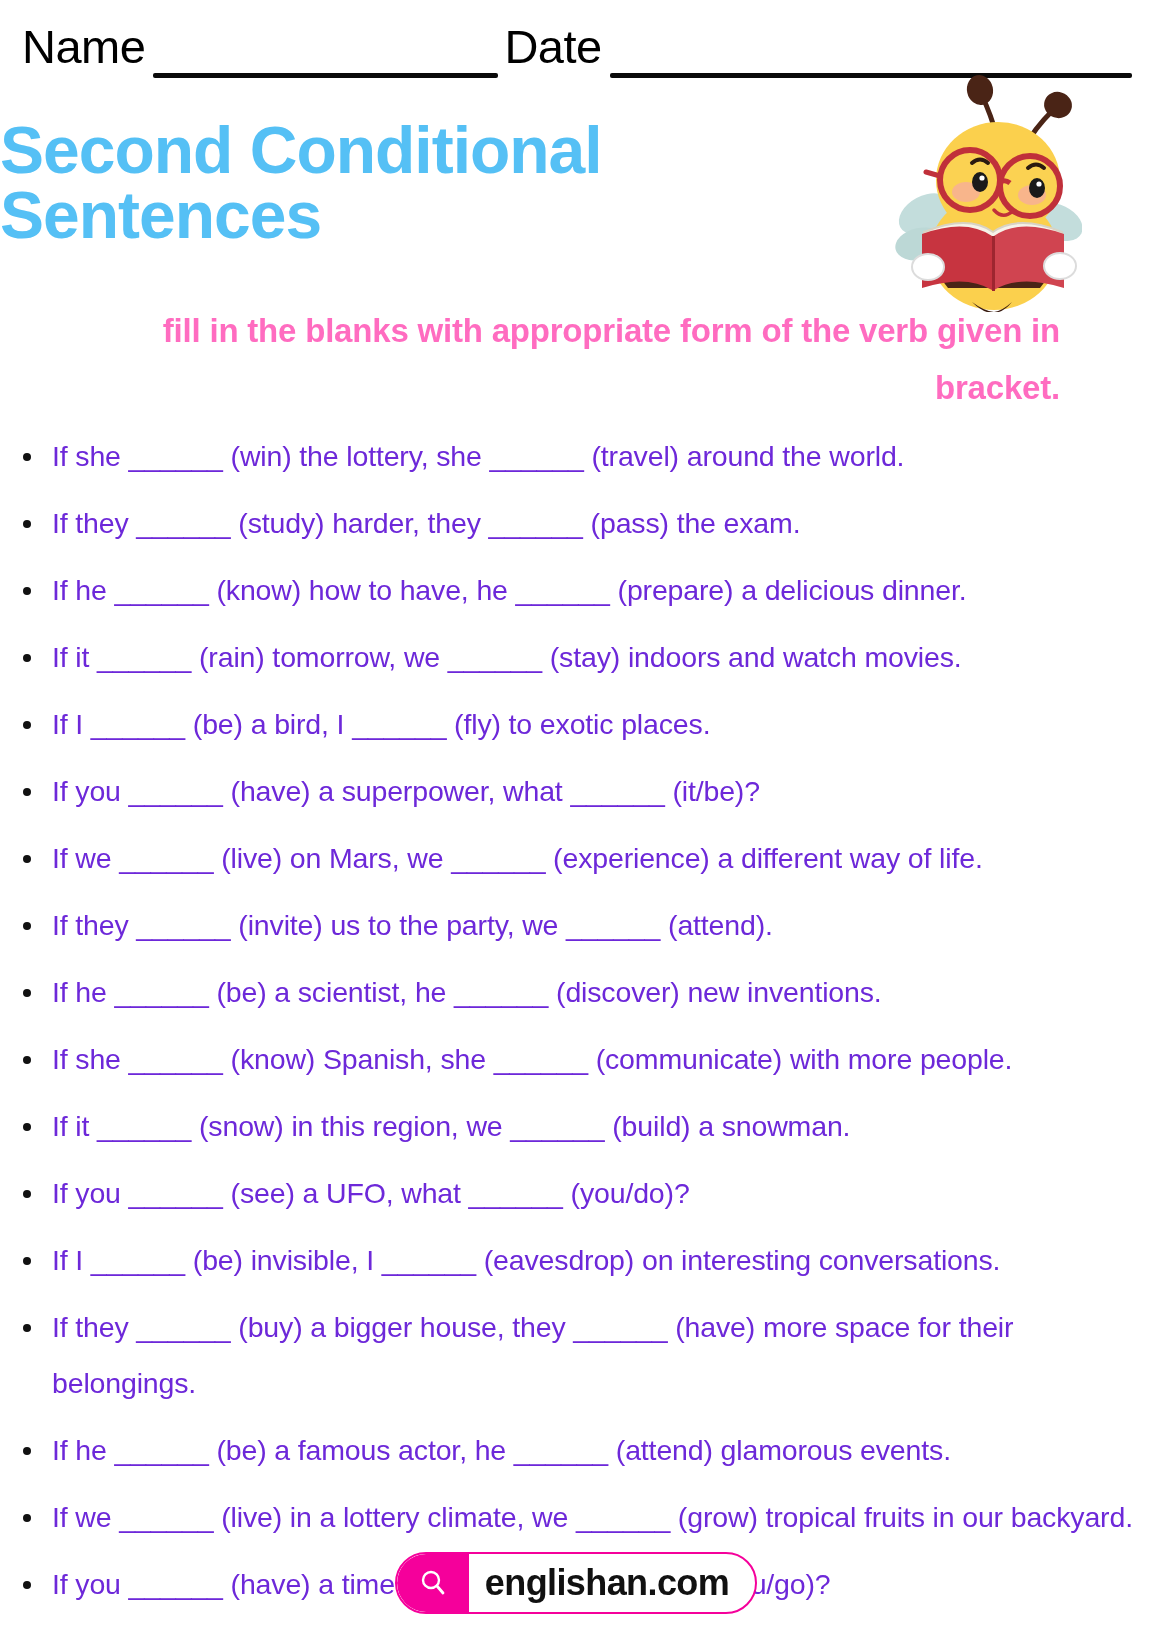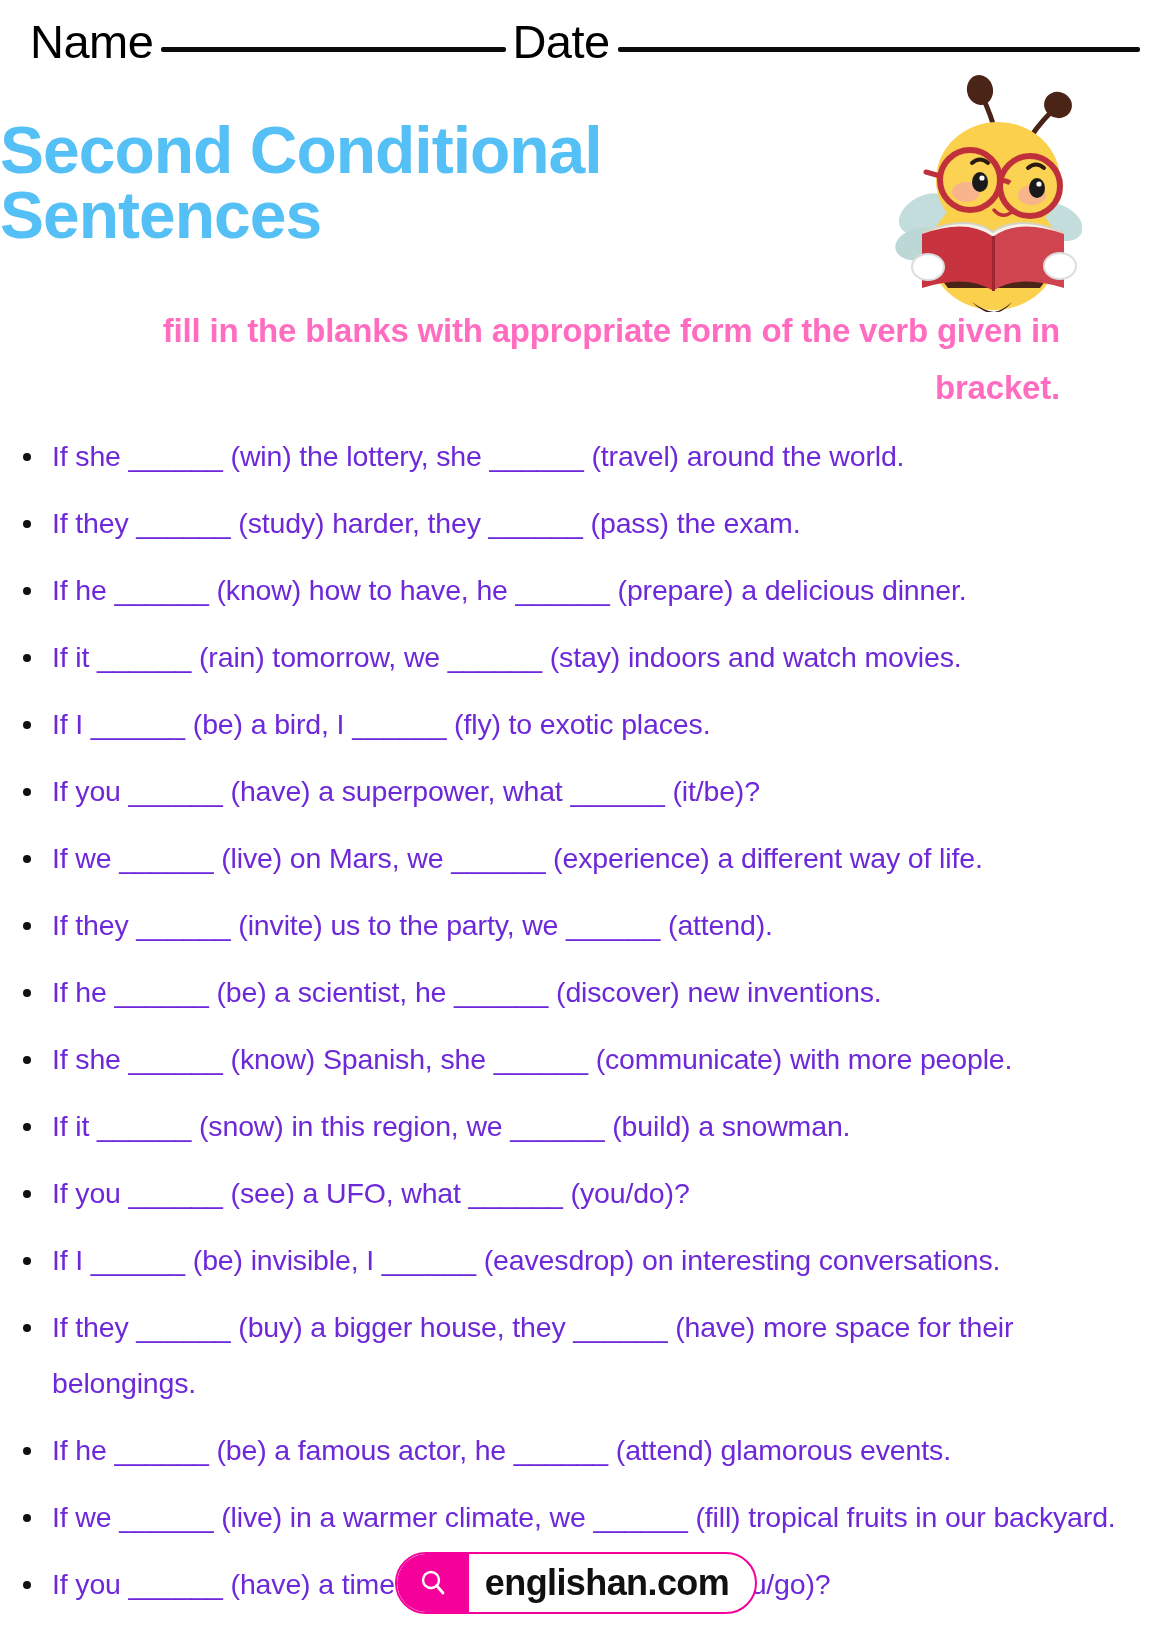--- a/index.html
+++ b/index.html
@@ -20,22 +20,21 @@
   }
 
   
   .header-row {
     position: absolute;
     top: 12px;
     left: 22px;
     width: 1110px;
     height: 58px;
     display: flex;
-    align-items: center;
-    margin-left: 8px;
+    align-items: flex-end;
   }
   .hdr-label {
     font-family: "Liberation Sans", sans-serif;
     font-size: 47px;
     font-weight: 400;
     color: #000000;
     letter-spacing: -0.5px;
     white-space: nowrap;
     line-height: 1;
   }
@@ -237,21 +236,21 @@
     <li class="qitem">If you ______ (have) a superpower, what ______ (it/be)?</li>
     <li class="qitem">If we ______ (live) on Mars, we ______ (experience) a different way of life.</li>
     <li class="qitem">If they ______ (invite) us to the party, we ______ (attend).</li>
     <li class="qitem">If he ______ (be) a scientist, he ______ (discover) new inventions.</li>
     <li class="qitem">If she ______ (know) Spanish, she ______ (communicate) with more people.</li>
     <li class="qitem">If it ______ (snow) in this region, we ______ (build) a snowman.</li>
     <li class="qitem">If you ______ (see) a UFO, what ______ (you/do)?</li>
     <li class="qitem">If I ______ (be) invisible, I ______ (eavesdrop) on interesting conversations.</li>
     <li class="qitem">If they ______ (buy) a bigger house, they ______ (have) more space for their belongings.</li>
     <li class="qitem">If he ______ (be) a famous actor, he ______ (attend) glamorous events.</li>
-    <li class="qitem">If we ______ (live) in a warmer climate, we ______ (fill) tropical fruits in our backyard.</li>
+    <li class="qitem">If we ______ (live) in a lottery climate, we ______ (grow) tropical fruits in our backyard.</li>
     <li class="qitem">If you ______ (have) a time machine, where ______ (you/go)?</li>
   </ul>
 
   <div class="footer">
     <div class="brand-pill">
       <div class="brand-icon">
         <svg width="30" height="30" viewBox="0 0 30 30" xmlns="http://www.w3.org/2000/svg">
           <circle cx="13" cy="12" r="8" fill="none" stroke="#ffffff" stroke-width="2.4"></circle>
           <line x1="19" y1="18" x2="25" y2="25" stroke="#ffffff" stroke-width="2.8" stroke-linecap="round"></line>
         </svg>

